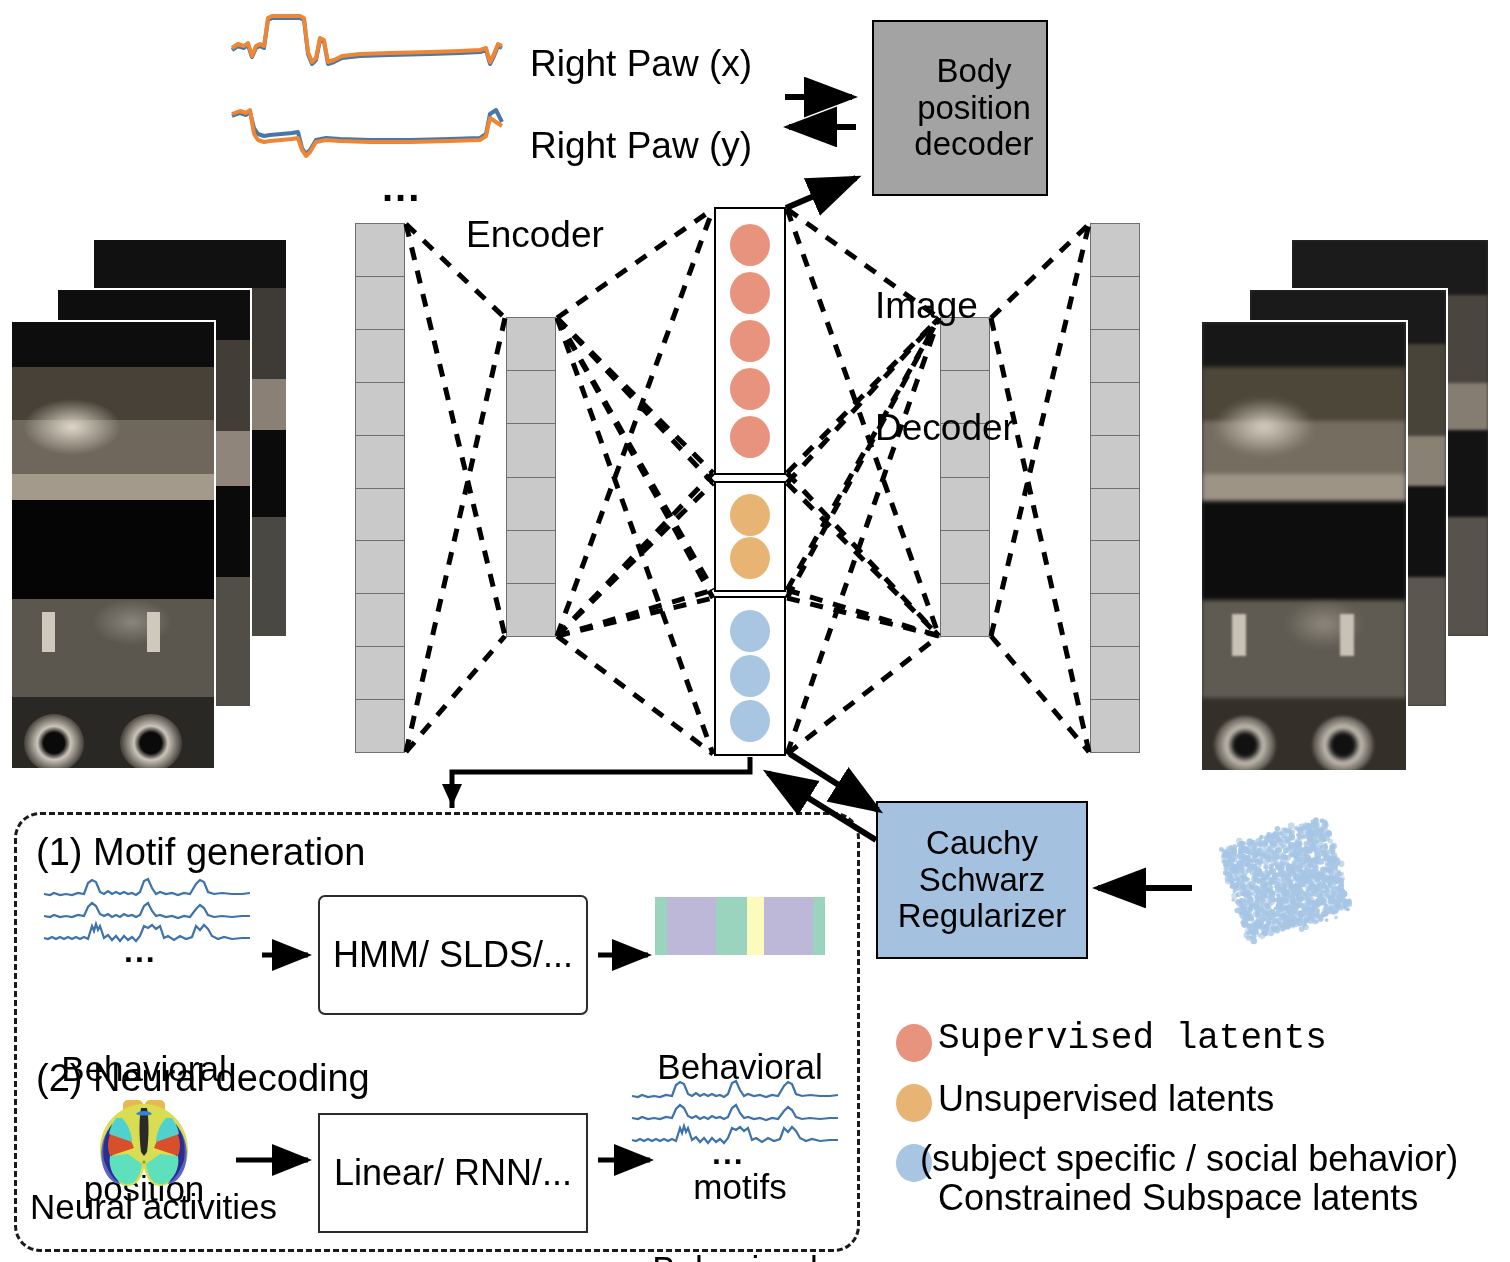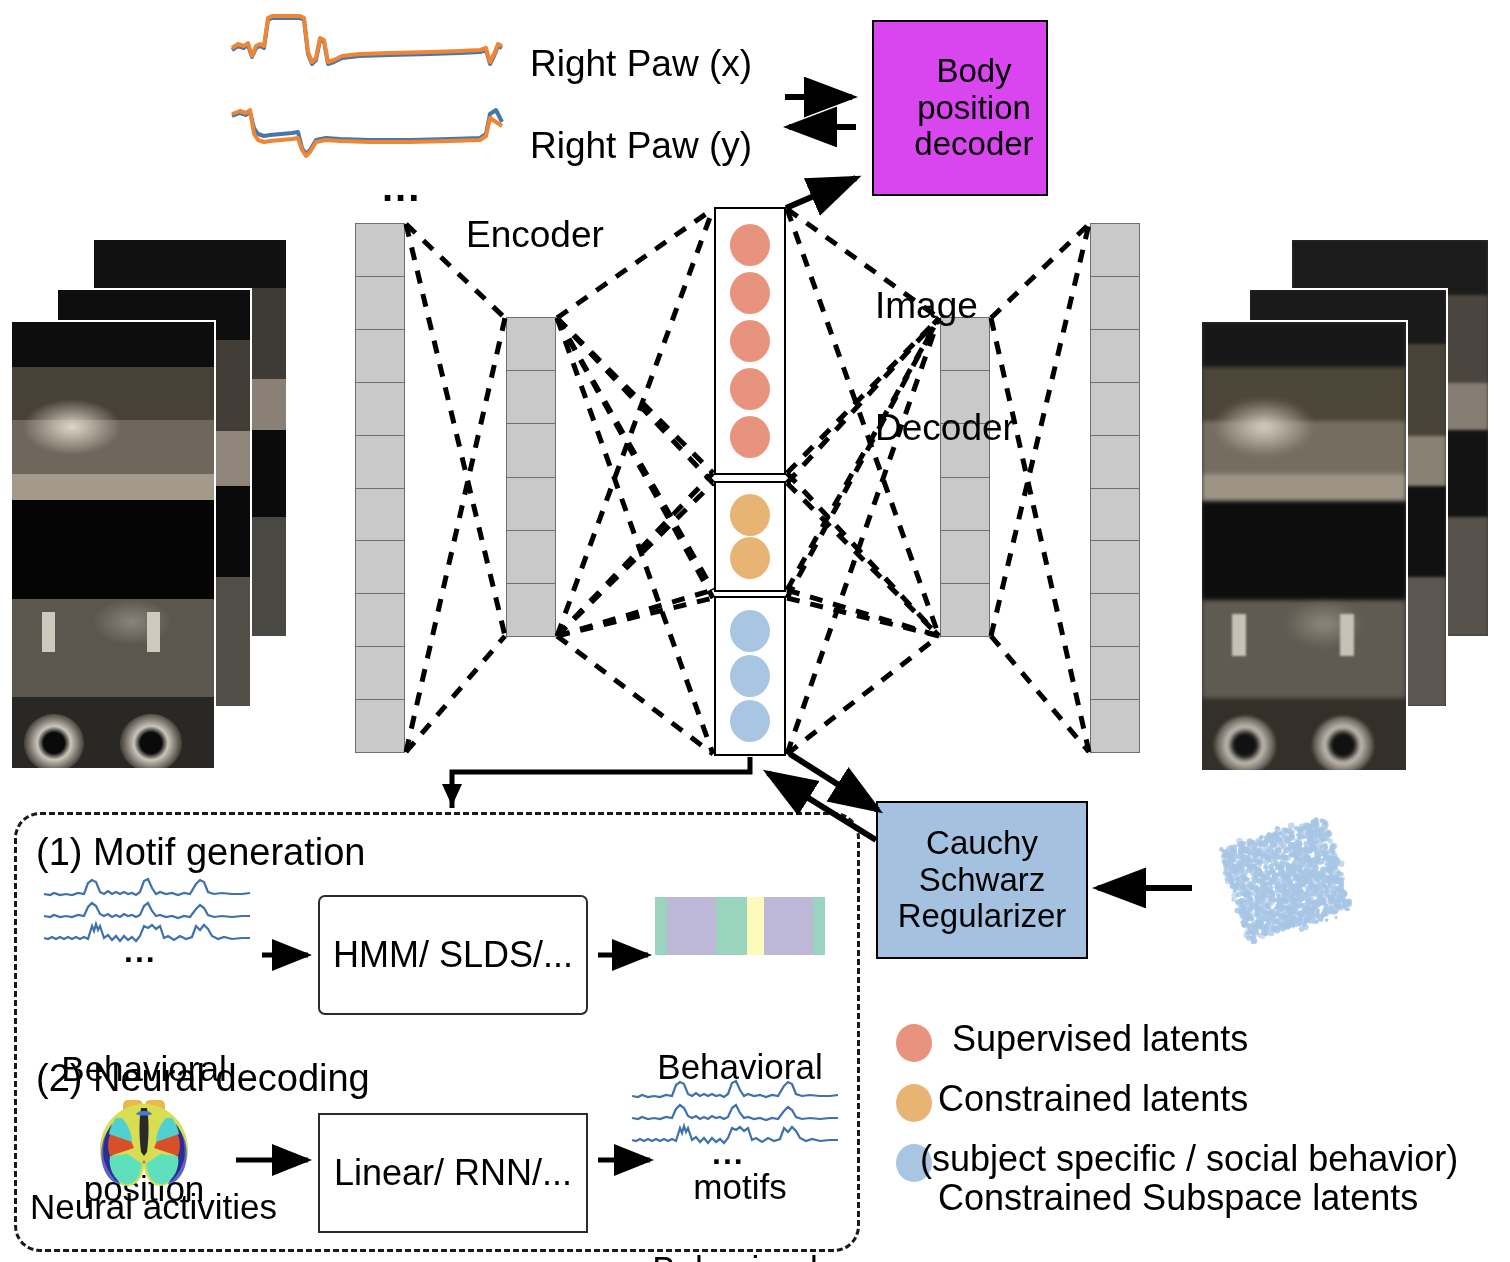--- a/index.html
+++ b/index.html
@@ -120,21 +120,21 @@
     <svg viewBox="0 0 290 90" width="290" height="90">
       <path d="M2,24 L10,21 L16,23 L20,20 L24,36 L28,42 L34,44 L40,43 L62,41 L68,40 L72,56 L76,62 L80,58 L86,48 L96,46 L110,47 L140,48 L180,48 L220,47 L250,46 L256,42 L260,22 L266,18 L272,30" fill="none" stroke="#4878a8" stroke-width="4" stroke-linejoin="round"></path>
       <path d="M2,22 L10,19 L16,21 L20,18 L24,42 L28,48 L34,50 L40,49 L62,47 L68,46 L72,58 L76,64 L80,60 L86,50 L96,48 L110,49 L140,50 L180,50 L220,49 L250,48 L256,44 L260,26 L266,30 L272,34" fill="none" stroke="#ef8636" stroke-width="4" stroke-linejoin="round"></path>
     </svg>
   </div>
 
   <div class="lbl abs" style="left:530px; top:126px; font-size:37px;">Right Paw (y)</div>
 
   <div class="lbl abs" style="left:382px; top:166px; font-size:40px; font-weight:700; letter-spacing:2px;">...</div>
 
-  <div class="pbox lbl" style="left:872px; top:20px; width:176px; height:176px; background:#d946ef; font-size:33px;padding-left:28px;">
+  <div class="pbox lbl" style="left:872px; top:20px; width:176px; height:176px; background:#a3a3a3; font-size:33px;padding-left:28px;">
     <span>Body</span>
     <span>position</span>
     <span>decoder</span>
   </div>
 
   <div>
     <div class="frame" style="left:92px; top:238px; width:196px; height:400px;">
       <div class="inner" style="background:
            linear-gradient(180deg,#111 0 12%, #3e3a35 12% 35%, #8a8075 35% 48%, #0b0b0b 48% 70%, #4a4843 70% 100%);"></div>
     </div>
@@ -1723,26 +1723,26 @@
     </svg>
   </div>
   <div class="lbl abs" style="left:712px; top:1136px; font-size:32px; font-weight:700; letter-spacing:2px;">...</div>
   <div class="lbl abs" style="left:640px; top:1168px; font-size:35px; line-height:1.15; text-align:center; width:190px;">
     <div>Behavioral</div>
     
   </div>
 
   <div class="legend-row" style="left:896px; top:1020px; width:600px;">
     <div class="legend-swatch" style="width:36px;height:38px;background:#e8937d;"></div>
-    <div class="lbl" style="font-size:36px; margin-left:20px;">Supervised latents</div>
+    <div class="lbl" style="font-size:36px; margin-left:6px;font-family:Liberation Mono, monospace;">Supervised latents</div>
   </div>
 
   <div class="legend-row" style="left:896px; top:1080px; width:600px;">
     <div class="legend-swatch" style="width:36px;height:38px;background:#e8b474;"></div>
-    <div class="lbl" style="font-size:36px; margin-left:6px;">Constrained latents</div>
+    <div class="lbl" style="font-size:36px; margin-left:6px;">Unsupervised latents</div>
   </div>
 
   <div class="legend-row" style="left:896px; top:1140px; width:620px;">
     <div class="legend-swatch" style="width:36px;height:38px;background:#a8c5e2;"></div>
     <div style="margin-left:6px;">
       <div class="lbl" style="font-size:36px; margin-left:-18px;">(subject specific / social behavior)</div>
       <div class="lbl" style="font-size:36px;">Constrained Subspace latents</div>
     </div>
   </div>
 

